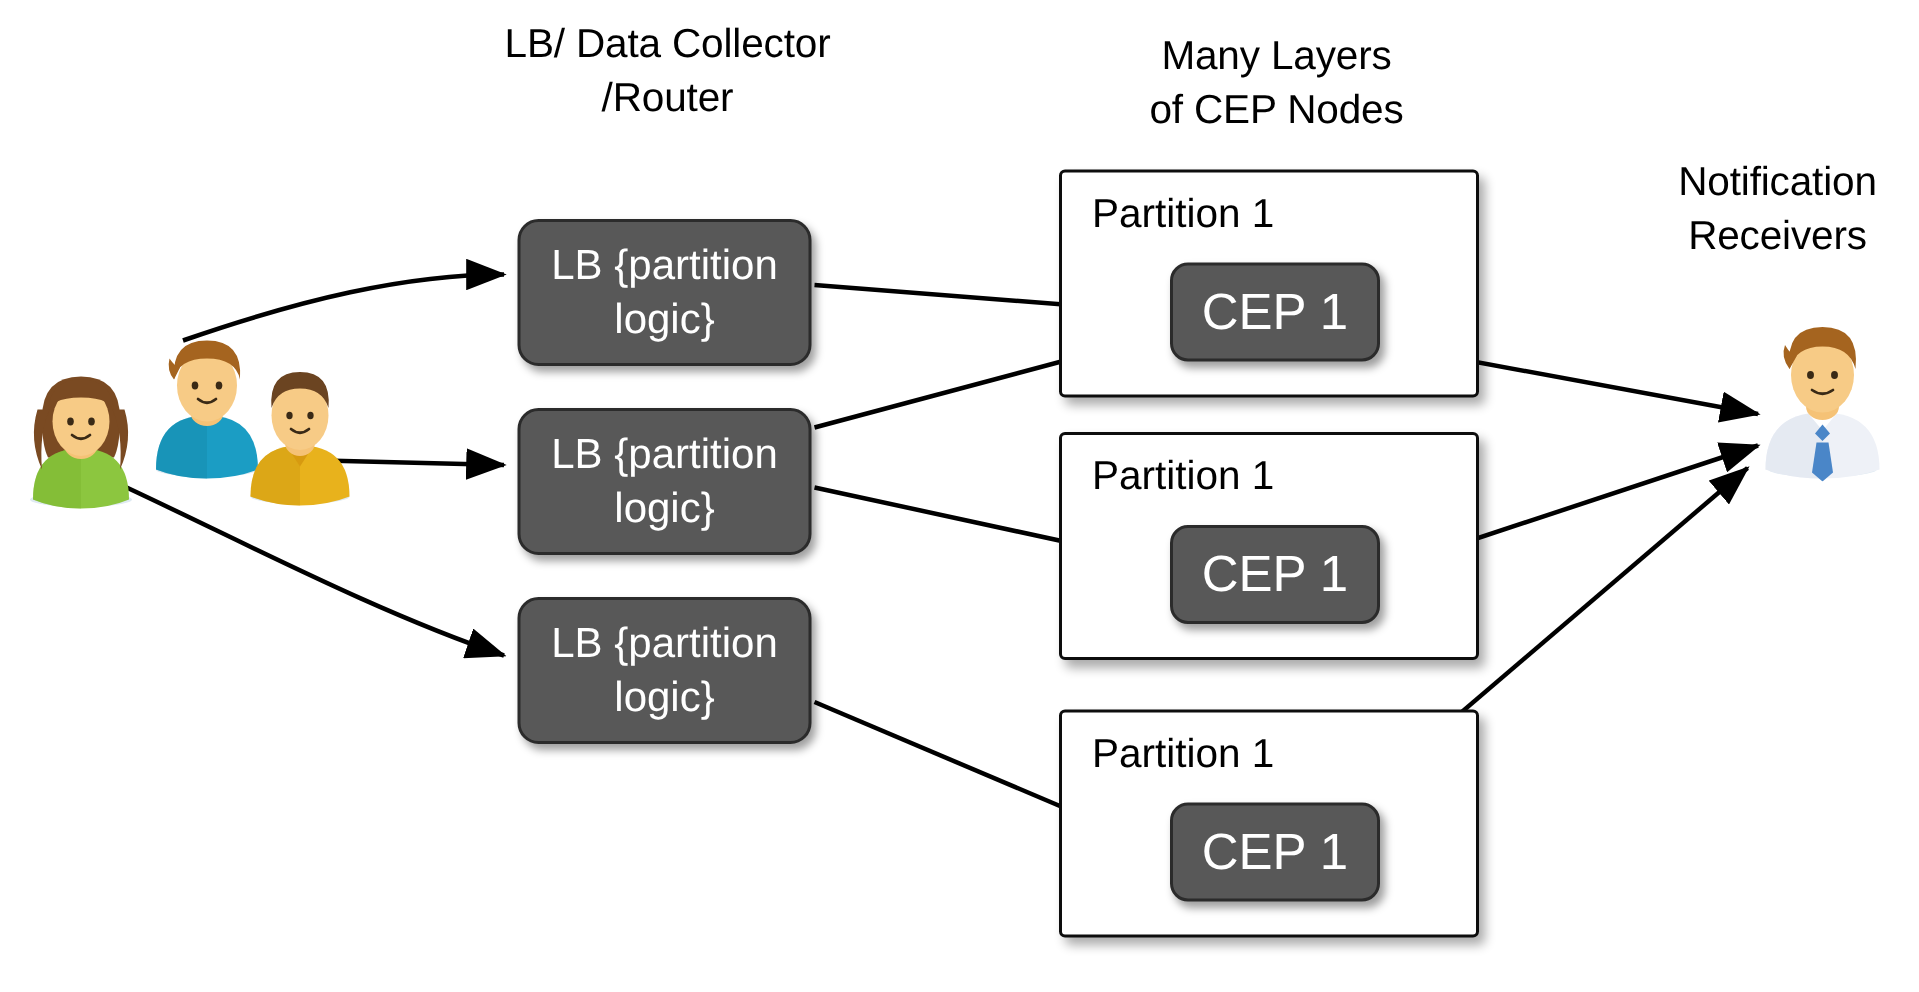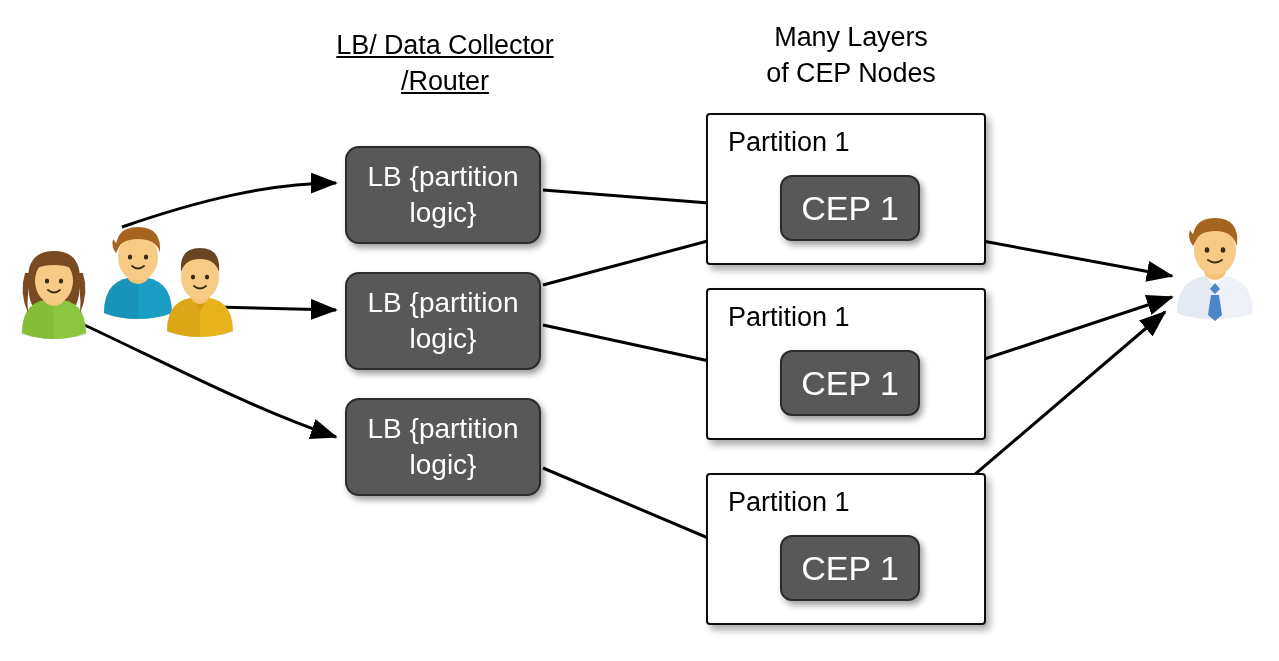--- a/index.html
+++ b/index.html
@@ -114,26 +114,28 @@
     <path d="M 543,190 L 760,207" fill="none" stroke="#000000" stroke-width="3" marker-end="url(#arrowhead)"></path>
     <path d="M 543,285 L 760,227" fill="none" stroke="#000000" stroke-width="3" marker-end="url(#arrowhead)"></path>
     <path d="M 543,325 L 760,372" fill="none" stroke="#000000" stroke-width="3" marker-end="url(#arrowhead)"></path>
     <path d="M 543,468 L 760,560" fill="none" stroke="#000000" stroke-width="3" marker-end="url(#arrowhead)"></path>
 
     <path d="M 912,228 L 1172,276" fill="none" stroke="#000000" stroke-width="3" marker-end="url(#arrowhead)"></path>
     <path d="M 912,383 L 1172,297" fill="none" stroke="#000000" stroke-width="3" marker-end="url(#arrowhead)"></path>
     <path d="M 898,540 L 1165,312" fill="none" stroke="#000000" stroke-width="3" marker-end="url(#arrowhead)"></path>
   </svg>
 
-  <div class="caption" style="left:300px; top:28px; width:290px;text-decoration:underline;">LB/ Data Collector
+  <div class="caption" style="left:300px; top:12px; width:290px;">LB/ Data Collector
 /Router</div>
 
   <div class="caption" style="left:711px; top:20px; width:280px;">Many Layers
 of CEP Nodes</div>
 
+  <div class="caption" style="left:1090px; top:104px; width:190px;">Notification
+Receivers</div>
 
   <div class="avatar" style="left:8px; top:245px; width:92px; height:95px;">
     <svg width="92" height="95" viewBox="0 0 92 95">
       <ellipse cx="46" cy="88" rx="34" ry="5" fill="#dfeaf2"></ellipse>
       <path d="M20 34 q0 -28 26 -28 q26 0 26 28 q0 18 -4 26 l-44 0 q-4 -8 -4 -26z" fill="#7a4a22"></path>
       <path d="M14 88 q0 -34 32 -34 q32 0 32 34 q-14 6 -32 6 q-18 0 -32 -6z" fill="#8cc63f"></path>
       <path d="M14 88 q0 -34 32 -34 l0 40 q-18 0 -32 -6z" fill="#7ab32f" opacity="0.45"></path>
       <ellipse cx="46" cy="52" rx="11" ry="9" fill="#f5c276"></ellipse>
       <ellipse cx="46" cy="36" rx="19" ry="23" fill="#f7cb86"></ellipse>
       <path d="M24 32 q0 -24 22 -24 q22 0 22 24 q0 -12 -22 -12 q-22 0 -22 12z" fill="#7a4a22"></path>

